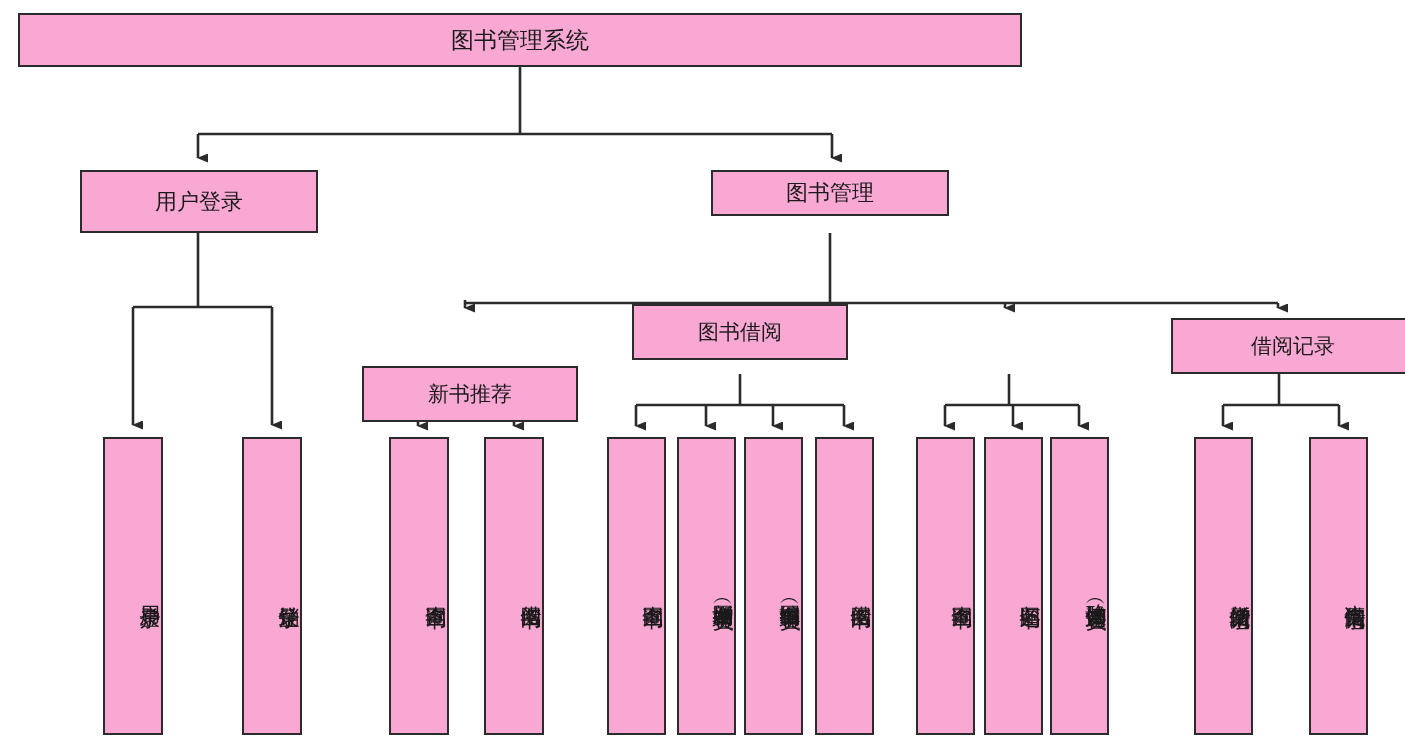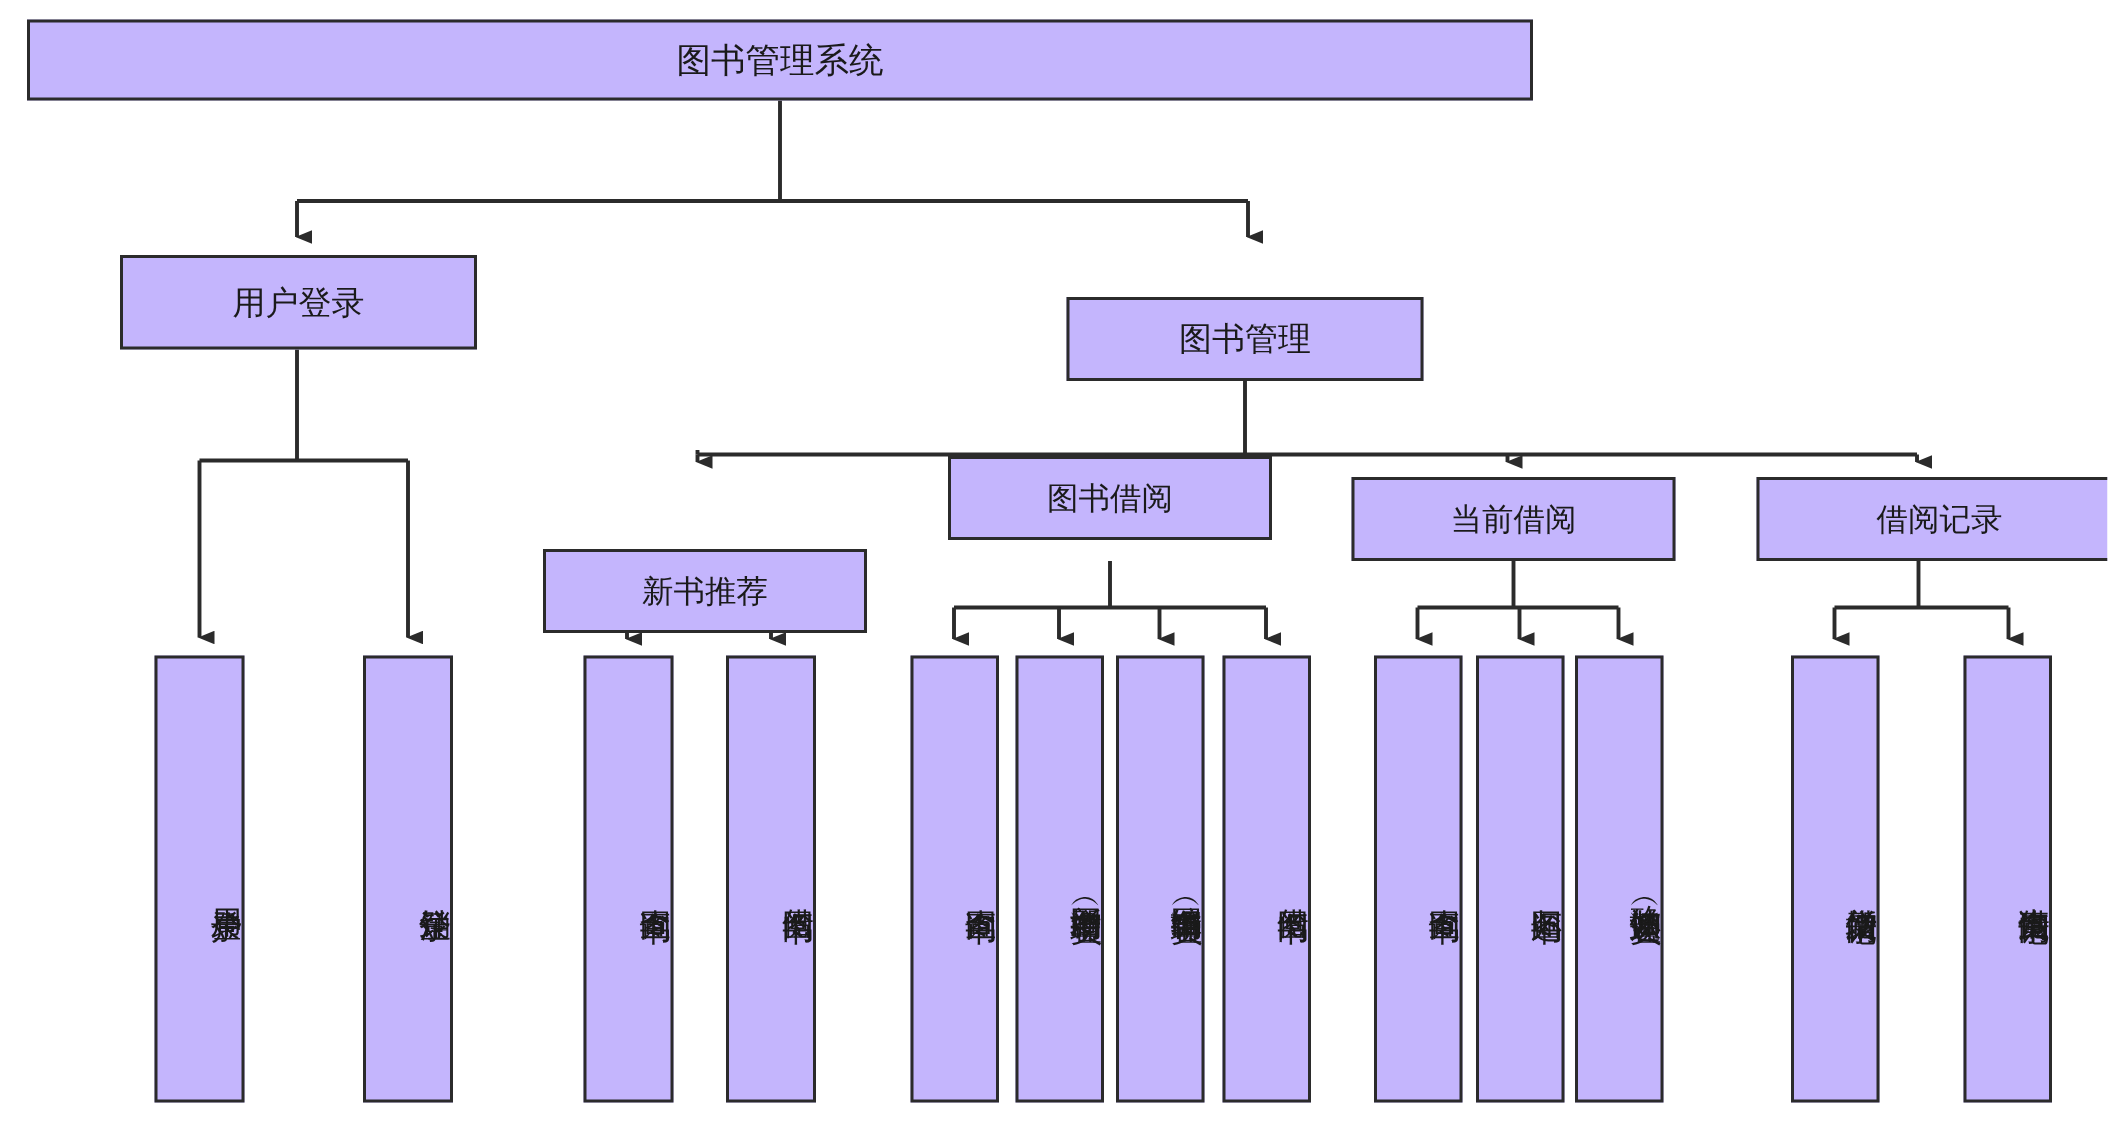--- a/index.html
+++ b/index.html
@@ -21,21 +21,21 @@
     position: absolute;
     left: 0;
     top: 0;
     width: 1405px;
     height: 747px;
   }
   .node {
     position: absolute;
     box-sizing: border-box;
     border: 2px solid #2b2b2b;
-    background: #c4b5fd;
+    background: #f9a8d4;
     color: #1a1a1a;
     display: flex;
     align-items: center;
     justify-content: center;
     text-align: center;
     z-index: 2;
   }
   .node.root {
     font-size: 23px;
   }
@@ -126,32 +126,29 @@
     </g>
   </svg>
 
   <div class="node root" style="left:18px; top:13px; width:1004px; height:54px;">
     <span class="label">图书管理系统</span>
   </div>
 
   <div class="node level2" style="left:80px; top:170px; width:238px; height:63px;">
     <span class="label">用户登录</span>
   </div>
-  <div class="node level2" style="left:711px; top:170px; width:238px; height:56px;margin-top:28px;">
+  <div class="node level2" style="left:711px; top:170px; width:238px; height:46px;">
     <span class="label">图书管理</span>
   </div>
 
   <div class="node level3" style="left:362px; top:318px; width:216px; height:56px;margin-top:48px;">
     <span class="label">新书推荐</span>
   </div>
   <div class="node level3" style="left:632px; top:304px; width:216px; height:56px;">
     <span class="label">图书借阅</span>
-  </div>
-  <div class="node level3" style="left:901px; top:318px; width:216px; height:56px;">
-    <span class="label">当前借阅</span>
   </div>
   <div class="node level3" style="left:1171px; top:318px; width:244px; height:56px;">
     <span class="label">借阅记录</span>
   </div>
 
   <div class="node leaf" style="left:103px; top:437px; width:60px; height:298px;">
     <span class="label">用户登录</span>
   </div>
   <div class="node leaf" style="left:242px; top:437px; width:60px; height:298px;">
     <span class="label">注销登录</span>

